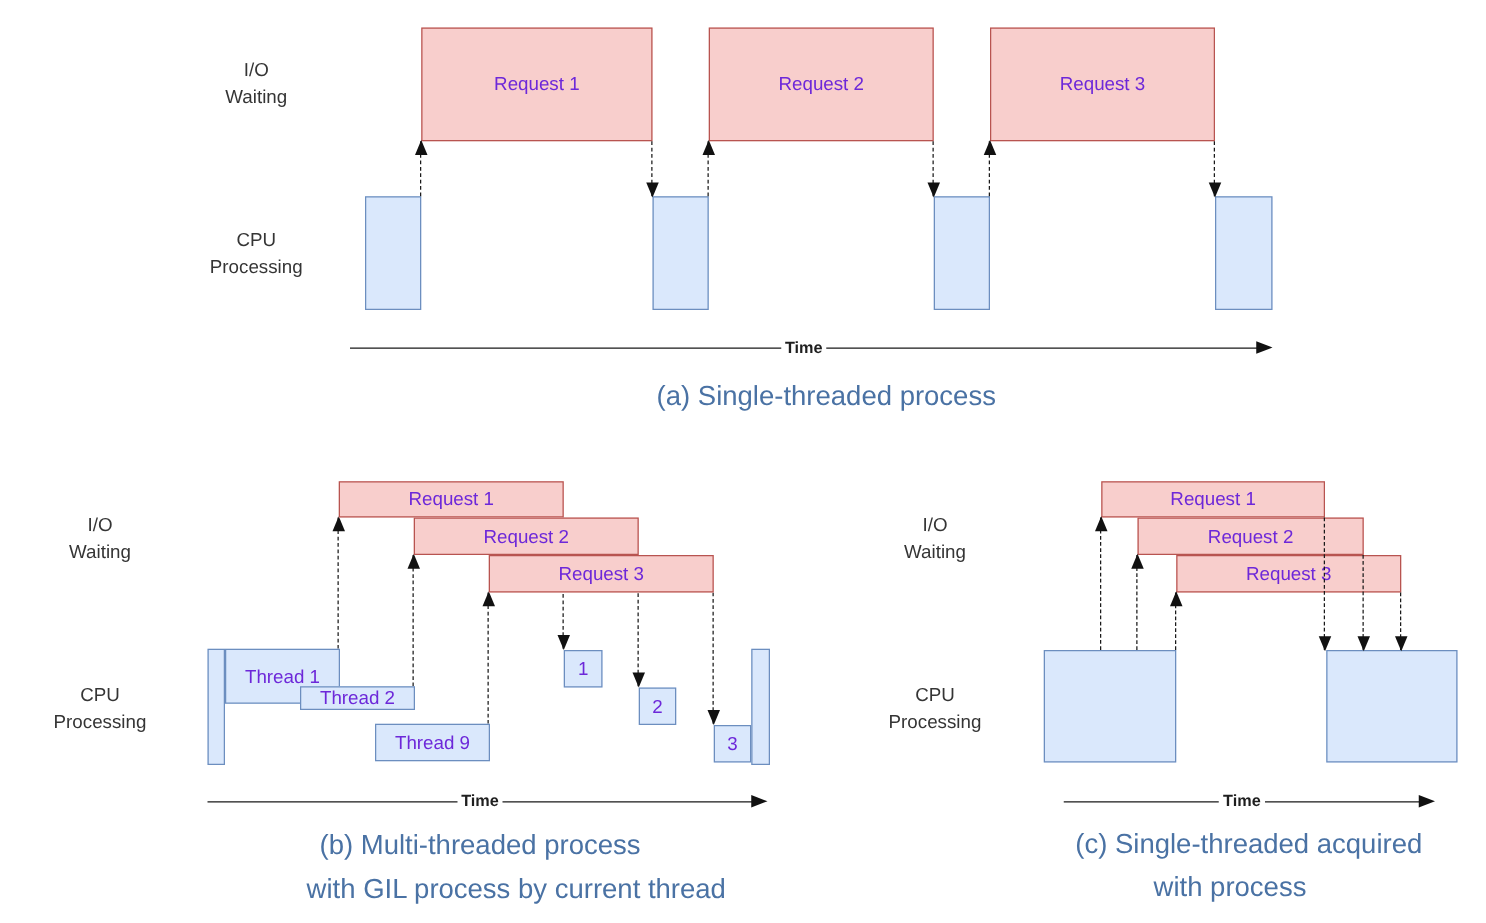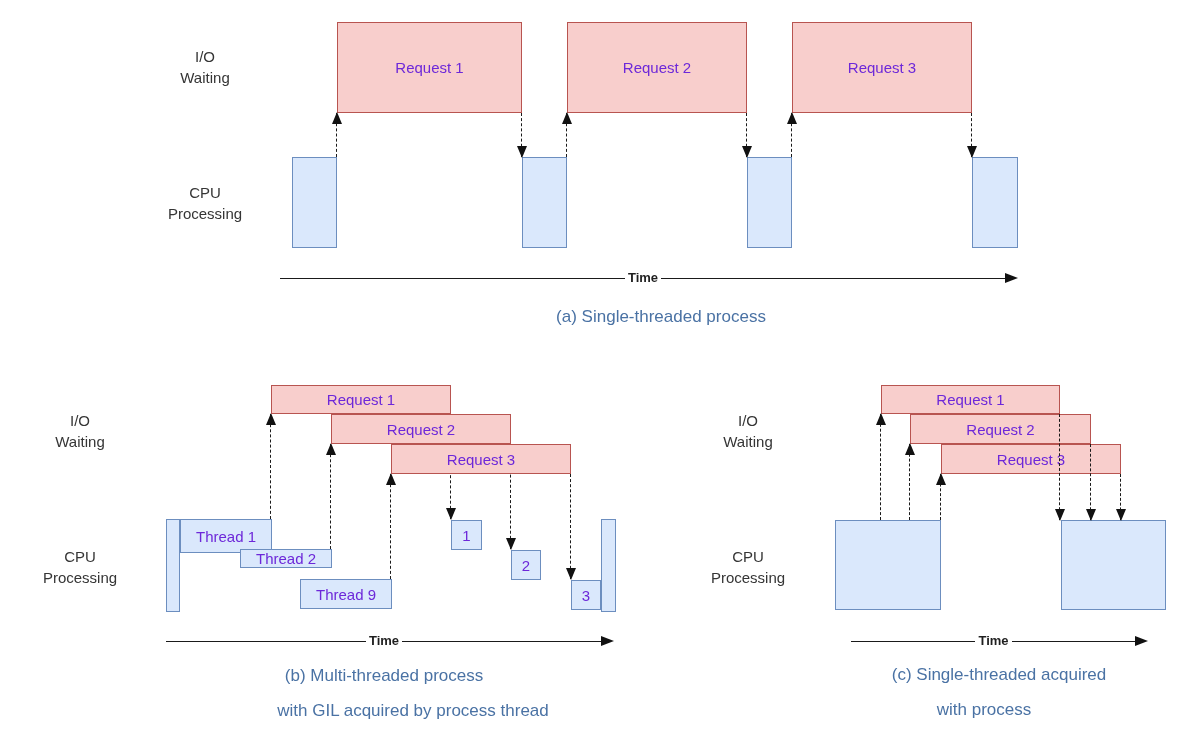--- a/index.html
+++ b/index.html
@@ -26,21 +26,21 @@
   .varrow.up .vhead   { top:-1px;    border-bottom:12px solid #111; }
   .varrow.down .vhead { bottom:-1px; border-top:12px solid #111; }
   
   .time-axis { position:absolute; height:14px; display:flex; align-items:center; }
   .time-axis .seg { flex:1; border-top:1.4px solid #1a1a1a; }
   .time-axis .time-label { padding:0 3px; font-size:13px; color:#1f1f1f; line-height:14px;font-weight:bold; }
   .time-axis .axis-head { width:0; height:0; border-top:5.5px solid transparent;
                           border-bottom:5.5px solid transparent; border-left:13px solid #111; margin-left:-1px; }
   .caption {
     position:absolute; transform:translateX(-50%); color:#4a72a4;
-    font-size:17px; line-height:26px; white-space:nowrap;
+    font-size:22px; line-height:26px; white-space:nowrap;
   }
 </style>
 </head>
 <body>
 
 <div class="canvas">
 
   <div>
     <div class="side-label" style="left:150px;top:46px;">I/O
 Waiting</div>
@@ -120,38 +120,38 @@
     <div class="varrow down" style="left:564px;top:474px;height:105px;">
         <div class="vline"></div>
         <div class="vhead"></div>
       </div>
 
     <div class="box req" style="left:271px;top:385px;width:180px;height:29px;">Request 1</div>
     <div class="box req" style="left:331px;top:414px;width:180px;height:30px;">Request 2</div>
     <div class="box req" style="left:391px;top:444px;width:180px;height:30px;">Request 3</div>
 
     <div class="box cpu" style="left:166px;top:519px;width:14px;height:93px;"></div>
-    <div class="box cpu" style="left:180px;top:519px;width:92px;height:34px;">Thread 1</div>
+    <div class="box cpu" style="left:180px;top:519px;width:92px;height:44px;">Thread 1</div>
     <div class="box cpu" style="left:240px;top:549px;width:92px;height:19px;">Thread 2</div>
     <div class="box cpu" style="left:300px;top:579px;width:92px;height:30px;">Thread 9</div>
 
     <div class="box cpu" style="left:451px;top:520px;width:31px;height:30px;">1</div>
     <div class="box cpu" style="left:511px;top:550px;width:30px;height:30px;">2</div>
     <div class="box cpu" style="left:571px;top:580px;width:30px;height:30px;">3</div>
     <div class="box cpu" style="left:601px;top:519px;width:15px;height:93px;"></div>
 
     <div class="time-axis" style="left:166px;top:634px;width:448px;">
       <div class="seg"></div>
       <span class="time-label">Time</span>
       <div class="seg"></div>
       <div class="axis-head"></div>
     </div>
 
     <div class="caption" style="left:384px;top:663px;">(b) Multi-threaded process</div>
-    <div class="caption" style="left:413px;top:698px;">with GIL acquired by process thread</div>
+    <div class="caption" style="left:413px;top:698px;">with GIL process by current thread</div>
   </div>
 
   <div>
     <div class="side-label" style="left:693px;top:410px;">I/O
 Waiting</div>
     <div class="side-label" style="left:693px;top:546px;">CPU
 Processing</div>
 
     <div class="box req" style="left:881px;top:385px;width:179px;height:29px;">Request 1</div>
     <div class="box req" style="left:910px;top:414px;width:181px;height:30px;">Request 2</div>

